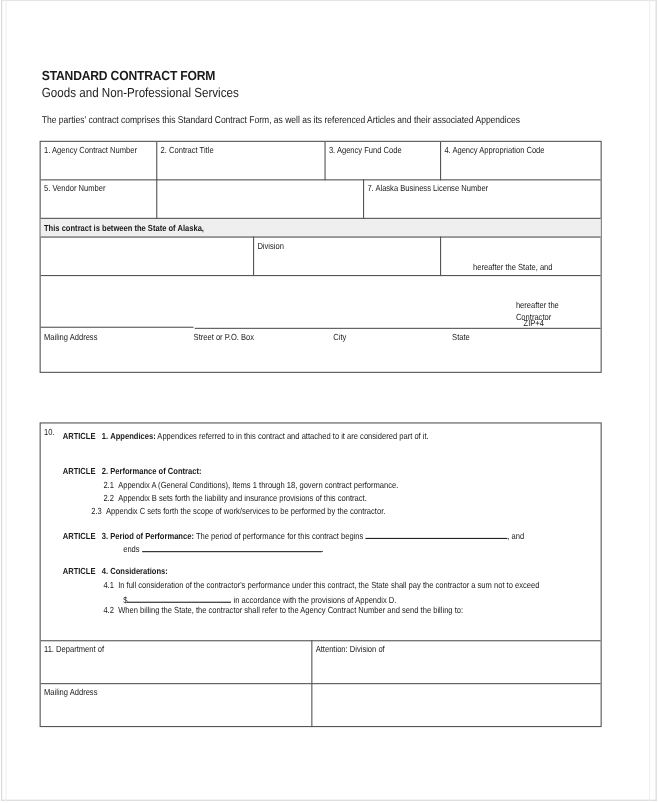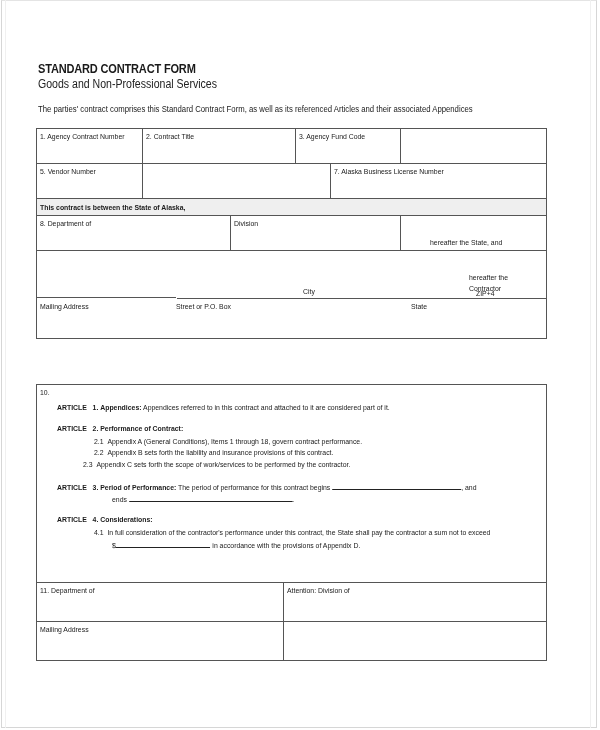--- a/index.html
+++ b/index.html
@@ -69,44 +69,44 @@
 
   <div class="vline" style="left:105px;top:34px;height:36px"></div>
   <div class="vline" style="left:293px;top:34px;height:36px"></div>
 
   <div class="vline" style="left:193px;top:86px;height:36px"></div>
   <div class="vline" style="left:363px;top:86px;height:36px"></div>
 
   <div class="cell" style="left:3px;top:3px;width:100px;height:30px"><span class="lbl">1. Agency Contract Number</span></div>
   <div class="cell" style="left:109px;top:3px;width:147px;height:30px"><span class="lbl">2. Contract Title</span></div>
   <div class="cell" style="left:262px;top:3px;width:98px;height:30px"><span class="lbl">3.  Agency Fund Code</span></div>
+  <div class="cell" style="left:367px;top:3px;width:140px;height:30px"><span class="lbl">4. Agency Appropriation Code</span></div>
 
   <div class="cell" style="left:3px;top:38px;width:100px;height:30px"><span class="lbl">5. Vendor Number</span></div>
   <div class="cell" style="left:297px;top:38px;width:210px;height:30px"><span class="lbl">7. Alaska Business License Number</span></div>
 
   <div class="cell bold" style="left:3px;top:74px"><span class="lbl">This contract is between the State of Alaska,</span></div>
 
-  <div class="cell" style="left:3px;top:90px;width:188px;height:30px"><span class="lbl">8. Department of</span></div>
   <div class="cell" style="left:197px;top:90px;width:164px;height:30px"><span class="lbl">Division</span></div>
   <div class="cell" style="left:393px;top:109px"><span class="lbl">hereafter the State, and</span></div>
 
   <div class="cell" style="left:432px;top:144px"><span class="lbl">hereafter the</span></div>
   <div class="cell" style="left:432px;top:155px"><span class="lbl">Contractor</span></div>
 
   <div class="cell" style="left:3px;top:173px;width:130px;height:34px"><span class="lbl">Mailing Address</span></div>
   <div class="cell" style="left:139px;top:173px;width:120px;height:34px"><span class="lbl">Street or P.O. Box</span></div>
-  <div class="cell" style="left:266px;top:158px;width:100px;height:34px"><span class="lbl">City</span></div>
+  <div class="cell" style="left:266px;top:173px;width:100px;height:34px"><span class="lbl">City</span></div>
   <div class="cell" style="left:374px;top:173px;width:60px;height:34px"><span class="lbl">State</span></div>
   <div class="cell" style="left:439px;top:160px;width:65px;height:34px"><span class="lbl">ZIP+4</span></div>
 </div>
 
 <div class="tbl tbl2">
   <div class="art" style="left:3px;top:3px"><span class="in">10.</span></div>
 
-  <div class="art" style="left:20px;top:18px">
+  <div class="art" style="left:20px;top:7px">
     <span class="in">
       <b>ARTICLE</b>&nbsp;&nbsp;
       <b>1.</b>
       <b>Appendices:</b>
       <span>Appendices referred to in this contract and attached to it are considered part of it.</span>
     </span>
   </div>
 
   <div class="art" style="left:20px;top:39px">
     <span class="in">
@@ -142,20 +142,21 @@
       <b>Considerations:</b>
     </span>
   </div>
   <div class="art" style="left:57px;top:143px"><span class="in"><span>4.1</span>&nbsp;&nbsp;<span>In full consideration of the contractor's performance under this contract, the State shall pay the contractor a sum not to exceed</span></span></div>
   <div class="art" style="left:75px;top:154px">
     <span class="in">
       <span>$</span><span class="blank" style="width:110px"></span>
       <span>in accordance with the provisions of Appendix D.</span>
     </span>
   </div>
+  <div class="art" style="left:57px;top:165px"><span class="in"><span>4.2</span>&nbsp;&nbsp;<span>When billing the State, the contractor shall refer to the Agency Contract Number and send the billing to:</span></span></div>
 
   <div class="hline" style="top:197px"></div>
   <div class="hline" style="top:236px"></div>
   <div class="vline" style="left:246px;top:197px;height:79px"></div>
 
   <div class="cell" style="left:3px;top:201px;width:240px;height:33px"><span class="lbl">11. Department of</span></div>
   <div class="cell" style="left:250px;top:201px;width:255px;height:33px"><span class="lbl">Attention:  Division of</span></div>
   <div class="cell" style="left:3px;top:240px;width:240px;height:33px"><span class="lbl">Mailing Address</span></div>
 </div>
 

